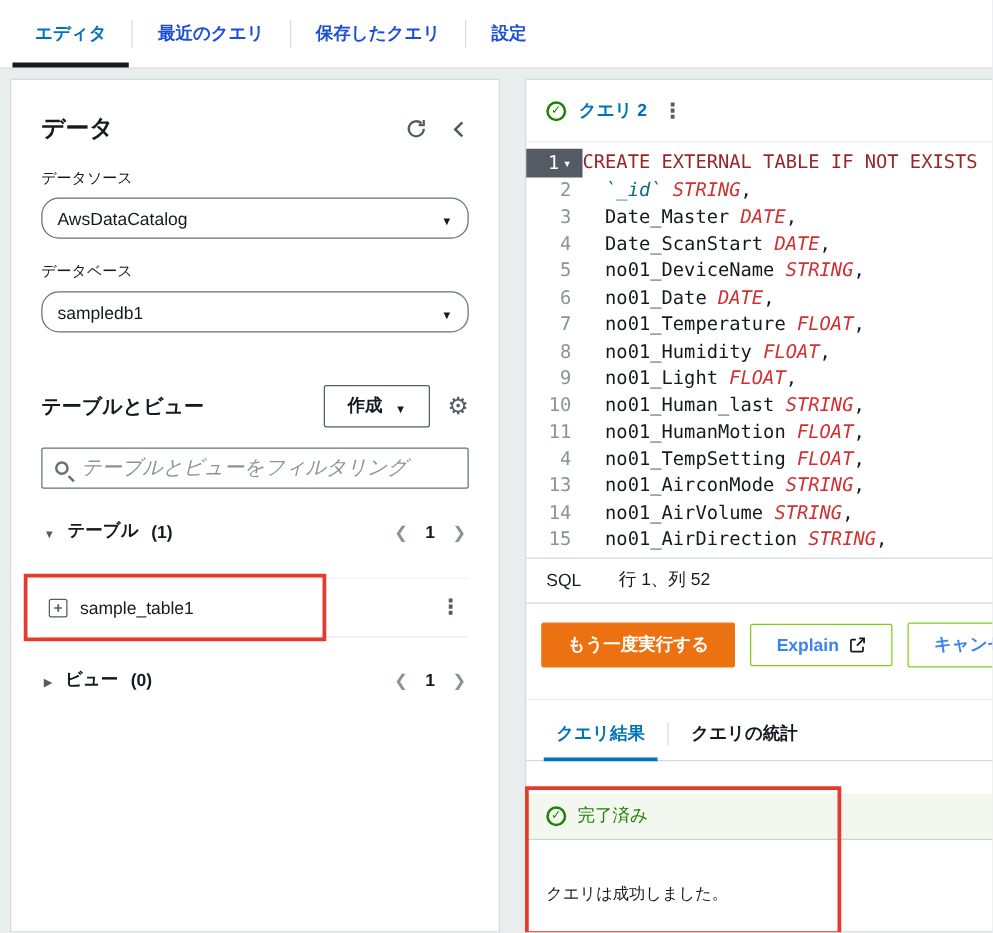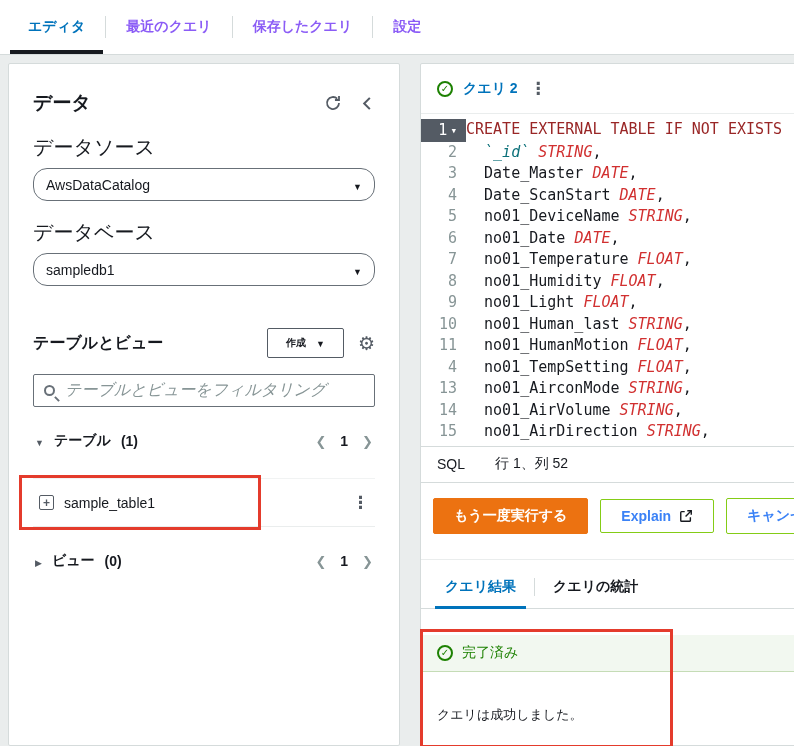--- a/index.html
+++ b/index.html
@@ -8,46 +8,46 @@
     font-family: "Liberation Sans", "DejaVu Sans", sans-serif;
     color:#16191f;
     background:#eaeded;
   }
   .app { position:relative; width:794px; height:746px; background:#eaeded; overflow:hidden; }
 
   
   .top-bar { height:55px; background:#fff; border-bottom:1px solid #d5dbdb;
              display:flex; align-items:stretch; padding-left:8px; }
   .top-tab { position:relative; display:flex; align-items:center; padding:0 20px;
-             font-size:14px; font-weight:700; color:#8b5cf6; cursor:pointer; white-space:nowrap; }
+             font-size:14px; font-weight:700; color:#1d4ed8; cursor:pointer; white-space:nowrap; }
   .top-tab.active { color:#0073bb; }
   .top-tab.active::after { content:""; position:absolute; left:2px; right:2px; bottom:0;
                            height:4px; background:#16191f; }
   .tab-sep { width:1px; background:#d5dbdb; margin:16px 0; }
 
   
   .main { display:flex; gap:20px; padding:8px 0 0 8px; height:691px; }
   .panel { background:#fff; border:1px solid #d5dbdb; border-radius:2px; height:683px; }
 
   
   .left-panel { width:392px; flex:none; padding:26px 24px 20px; position:relative; }
   .panel-title-row { display:flex; align-items:center; gap:18px; }
   .panel-title { font-size:19px; font-weight:700; flex:1; }
   .icon-btn { background:none; border:none; padding:0; cursor:pointer; display:flex; align-items:center; }
 
-  .field-label { font-size:20px; margin:18px 0 7px; }
+  .field-label { font-size:12px; margin:18px 0 7px; }
   .select { height:33px; border:1px solid #687078; border-radius:14px; background:#fff;
             display:flex; align-items:center; justify-content:space-between;
             padding:0 12px; font-size:14px; cursor:pointer; }
   .caret-down::before { content:"▼"; font-size:9px; color:#16191f; }
 
   .tv-row { display:flex; align-items:center; margin-top:42px; gap:14px; }
   .tv-title { font-size:16px; font-weight:700; flex:1; }
   .create-btn { border:1px solid #545b64; border-radius:2px; background:#fff; cursor:pointer;
-                font-weight:700; font-size:10px; color:#16191f;
+                font-weight:700; font-size:14px; color:#16191f;
                 display:flex; align-items:center; gap:10px; padding:7px 18px;
                 font-family:inherit; }
   .gear-icon::before { content:"⚙"; font-size:19px; color:#545b64; }
 
   .search-box { margin-top:16px; height:33px; border:1px solid #687078; border-radius:2px;
                 display:flex; align-items:center; padding:0 10px; gap:8px; }
   .search-glyph { width:11px; height:11px; border:2px solid #687078; border-radius:50%;
                   position:relative; flex:none; }
   .search-glyph::after { content:""; position:absolute; width:2px; height:6px; background:#687078;
                          transform:rotate(-45deg); left:10px; top:9px; }

